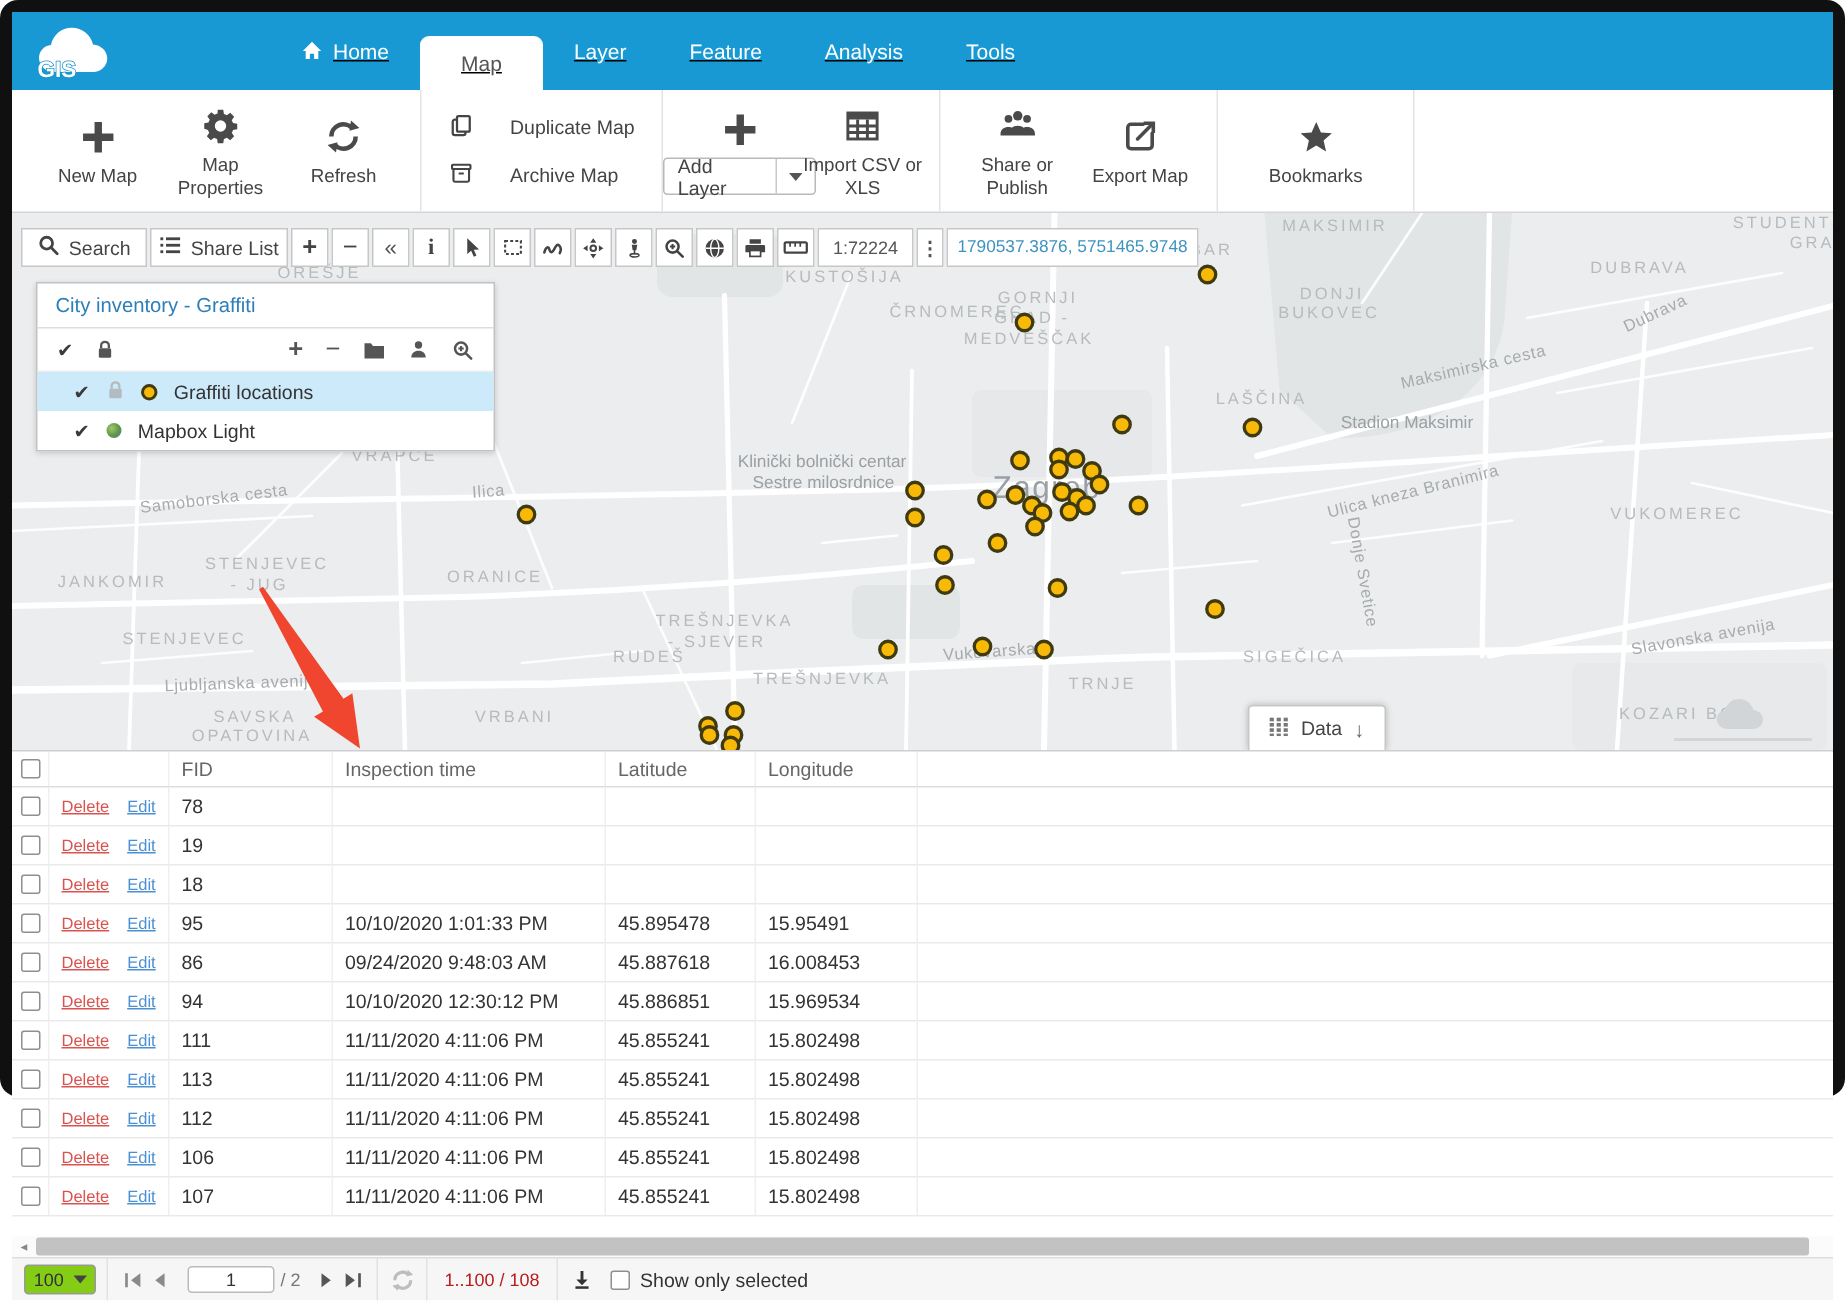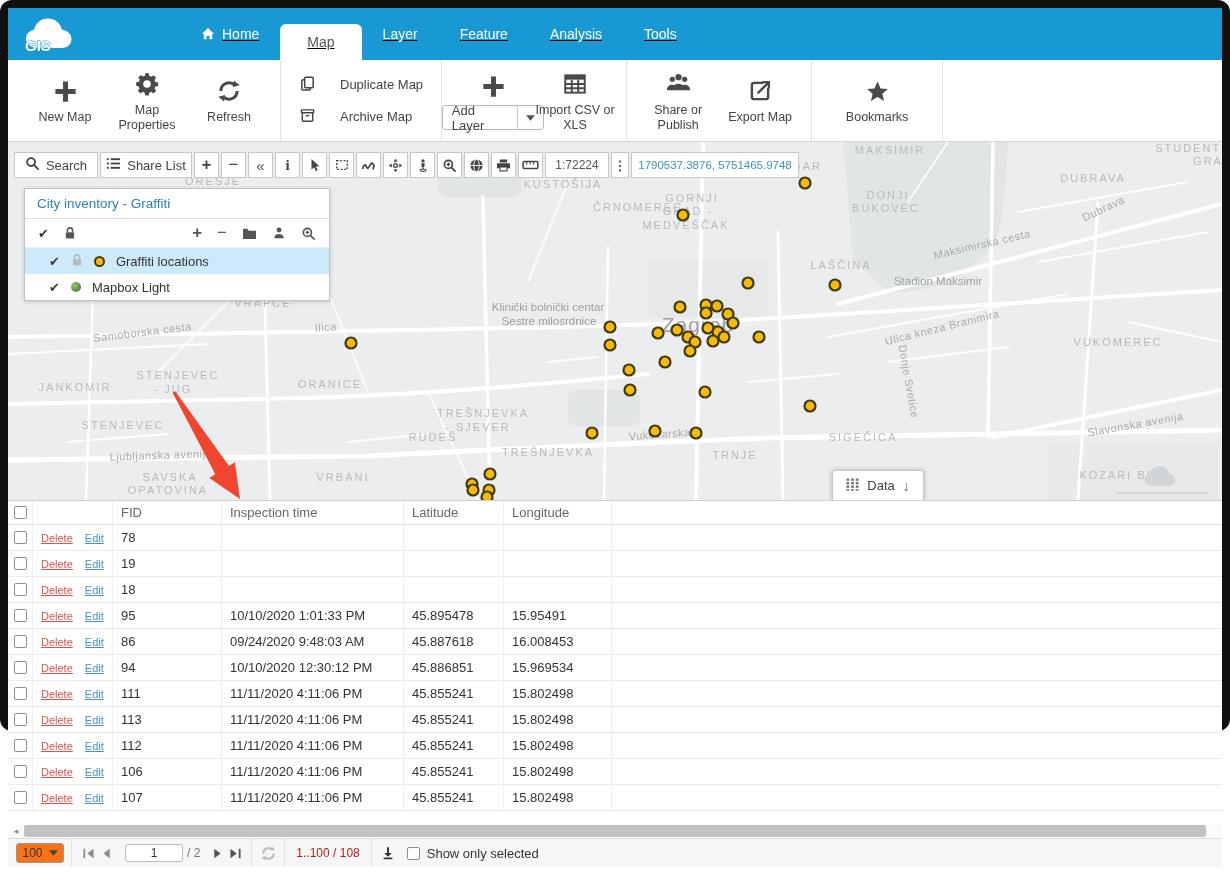--- a/index.html
+++ b/index.html
@@ -105,21 +105,21 @@
   .hscroll { height:14px; background:#fbfbfb; position:relative; flex:none; }
   .hs-arrow { position:absolute; left:2px; top:1px; width:12px; height:12px; display:flex;
               align-items:center; justify-content:center; color:#888; font-size:9px; cursor:pointer; }
   .hs-thumb { position:absolute; left:16px; right:16px; top:1px; height:12px; background:#c2c2c2;
               border-radius:2px; cursor:pointer; }
 
   
   .pagebar { height:29px; background:#f6f6f6; border-top:1px solid #ddd; display:flex;
              align-items:center; padding:0 8px; flex:none; font-size:12px; color:#555; }
   .pg-sep { width:1px; height:28px; background:#e2e2e2; margin:0 7px; }
-  .pg-select { width:48px; height:20px; border:1px solid #999; border-radius:3px; background:#f97316;
+  .pg-select { width:48px; height:20px; border:1px solid #999; border-radius:3px; background:#84cc16;
                display:flex; align-items:center; justify-content:center; gap:6px; color:#333;
                cursor:pointer; }
   .pg-btn { display:flex; align-items:center; justify-content:center; width:18px; height:18px;
             cursor:pointer; }
   .pg-btn.dim { color:#8a8a8a; }
   .pg-btn.dark { color:#555; }
   .pg-input { width:58px; height:18px; border:1px solid #bbb; border-radius:3px; text-align:center;
               font-size:12px; color:#333; font-family:"Liberation Sans", sans-serif; margin:0 4px 0 10px; }
   .pg-total { color:#777; margin-right:8px; }
   .pg-range { color:#b91c1c; margin:0 4px; }

